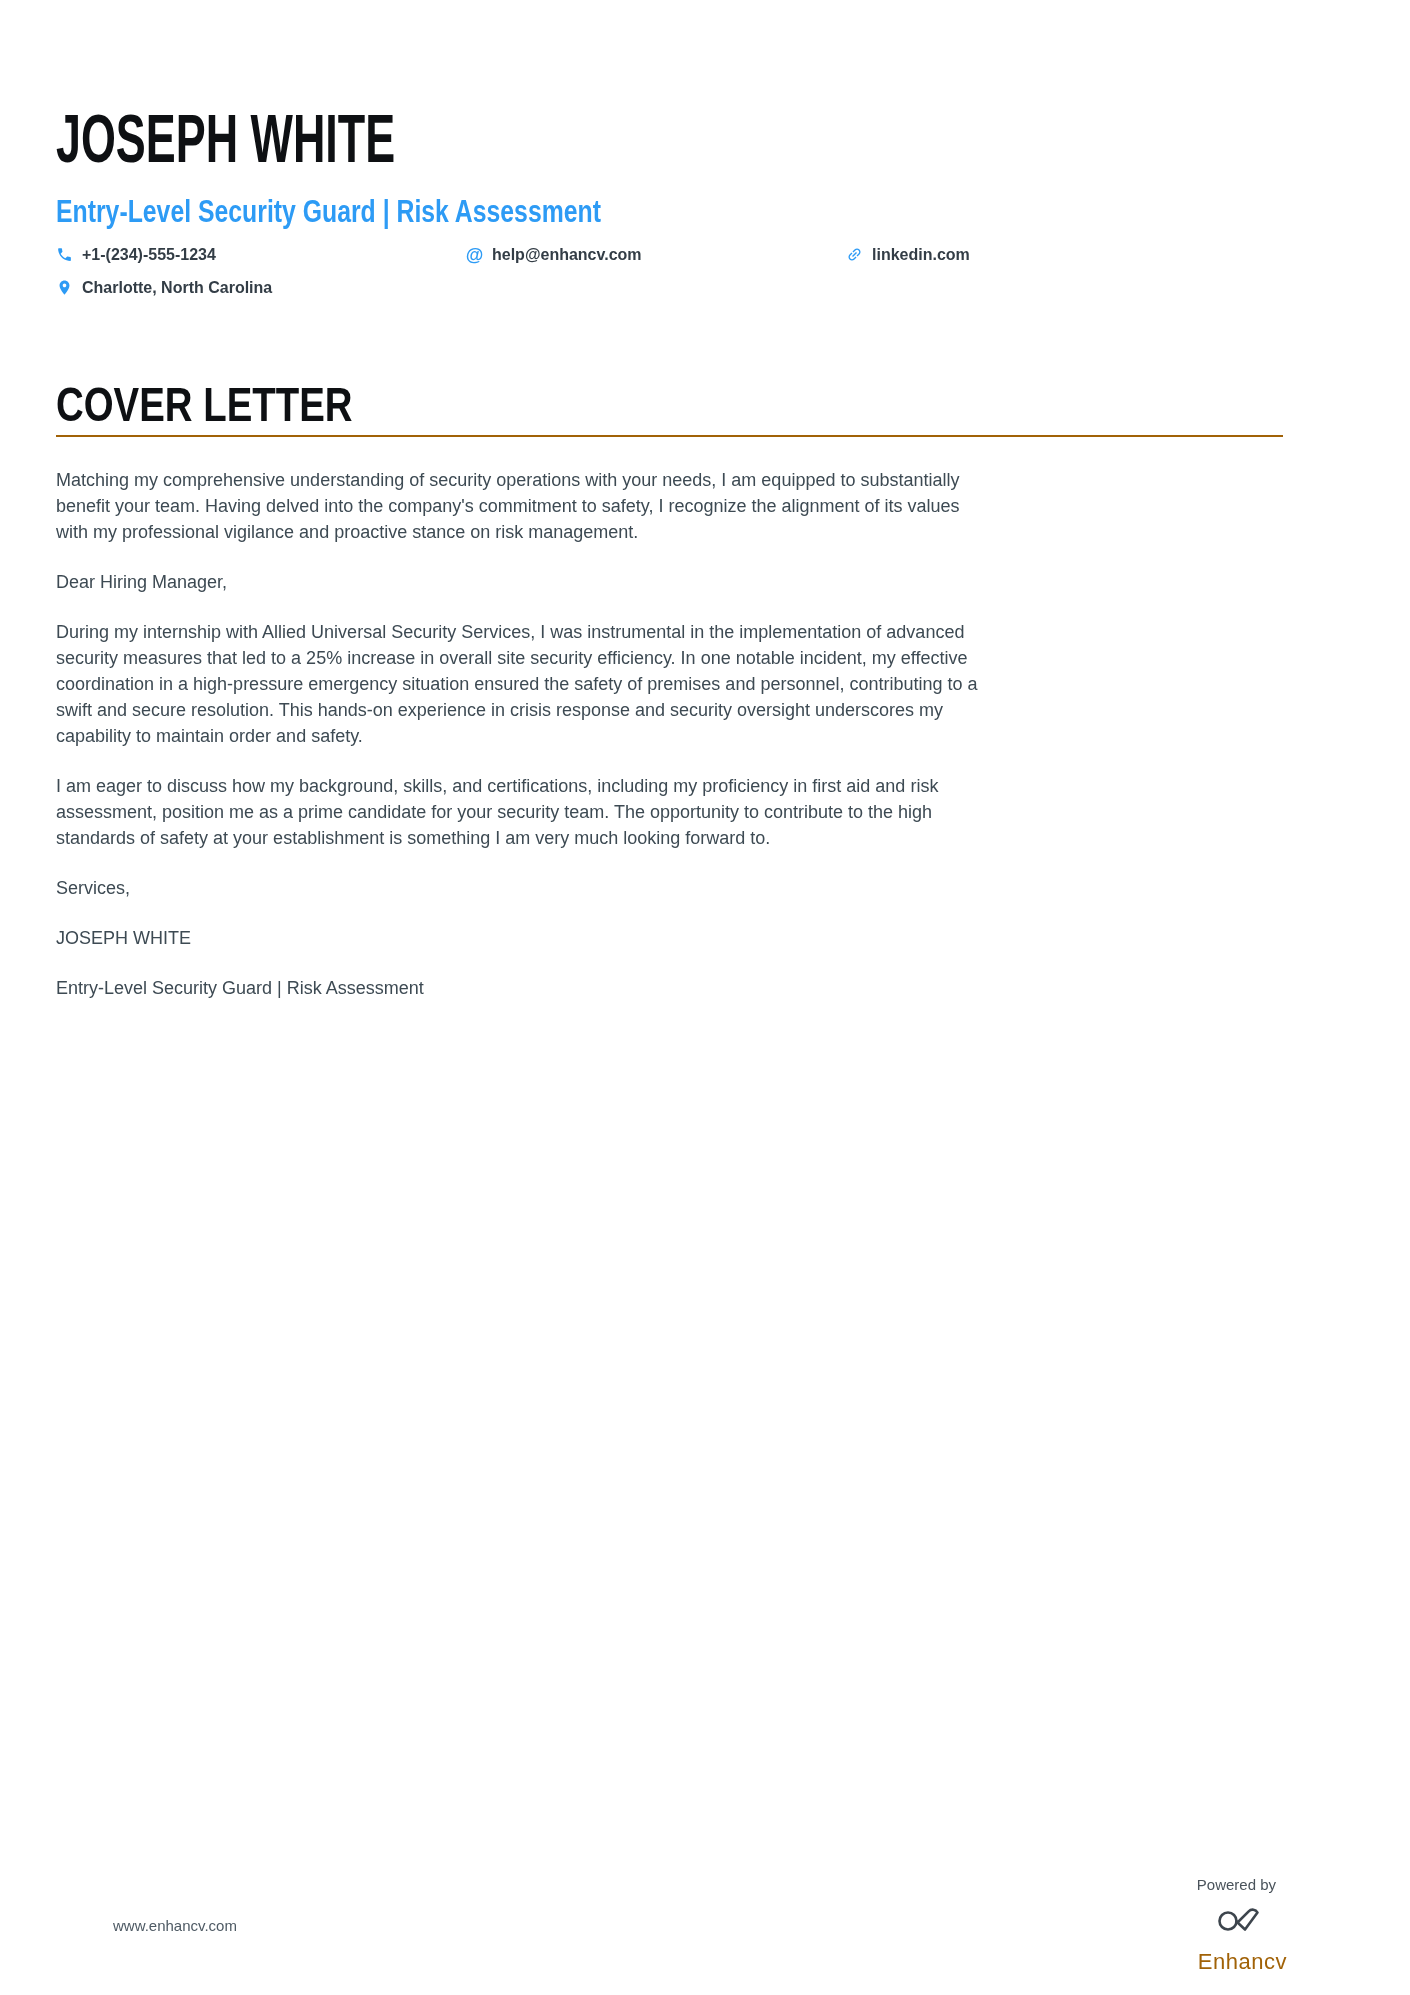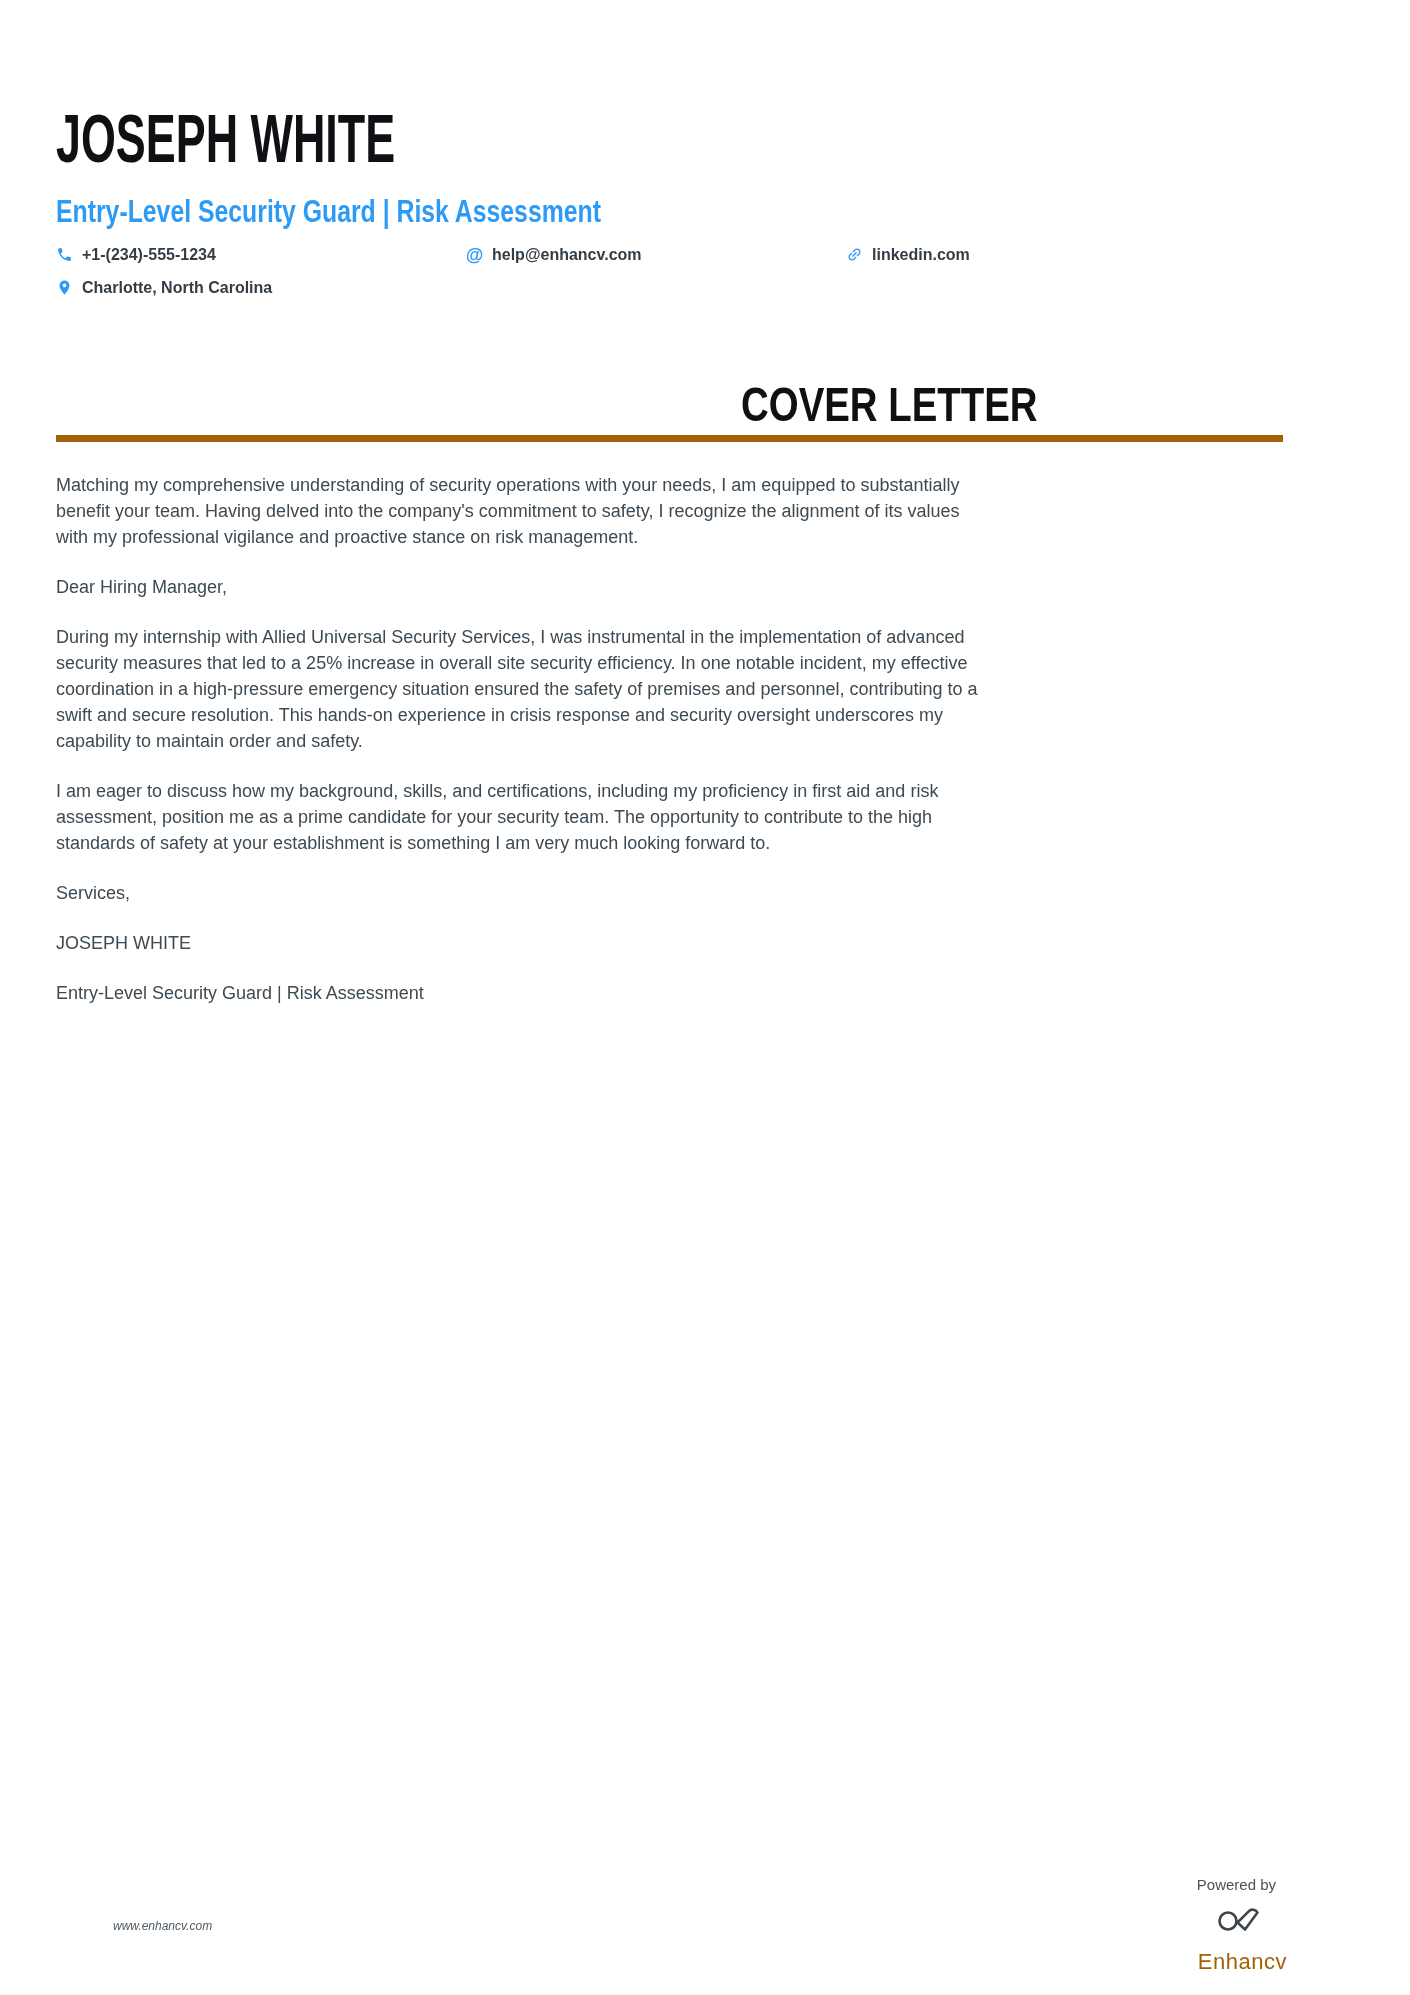--- a/index.html
+++ b/index.html
@@ -60,23 +60,22 @@
   }
   .contact-item .icon svg { width: 100%; height: 100%; }
   .at-glyph {
     color: #2d9bf5;
     font-size: 18px;
     font-weight: 700;
     line-height: 1;
   }
   .section-heading {
     margin-top: 84px;
-    border-bottom: 7px solid #a16207;
+    border-bottom: 2px solid #a16207;
     padding-bottom: 6px;
-    text-align: right;
   }
   .section-heading h2 {
     font-size: 48px;
     font-weight: 700;
     line-height: 1;
     color: #0e1013;
     transform: scaleX(0.80);
     transform-origin: left center;
     white-space: nowrap;
   }
@@ -91,24 +90,23 @@
   .footer {
     position: absolute;
     left: 0; right: 0;
     top: 1876px;
     display: flex;
     align-items: center;
     justify-content: space-between;
     padding: 0 122px 0 113px;
   }
   .footer-site {
-    font-size: 12px;
+    font-size: 15px;
     color: #4e5a64;
     text-decoration: none;
-    font-style: italic;
   }
   .footer-brand {
     display: flex;
     align-items: center;
     gap: 13px;
     flex-direction: column;
   }
   .powered-by {
     font-size: 15px;
     color: #4a535b;

